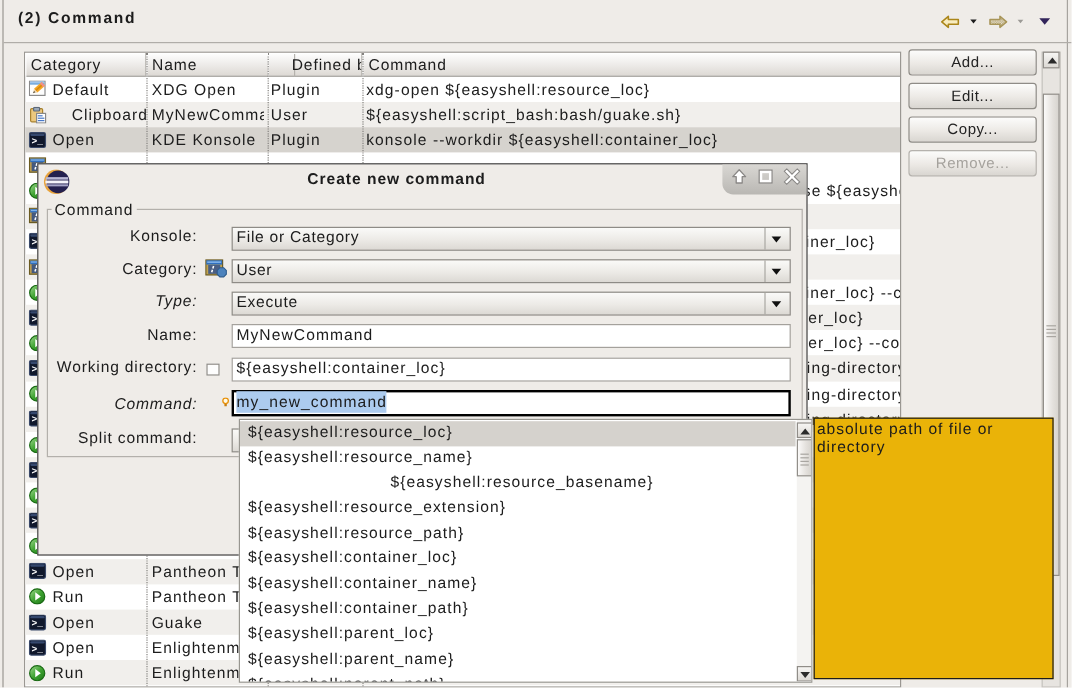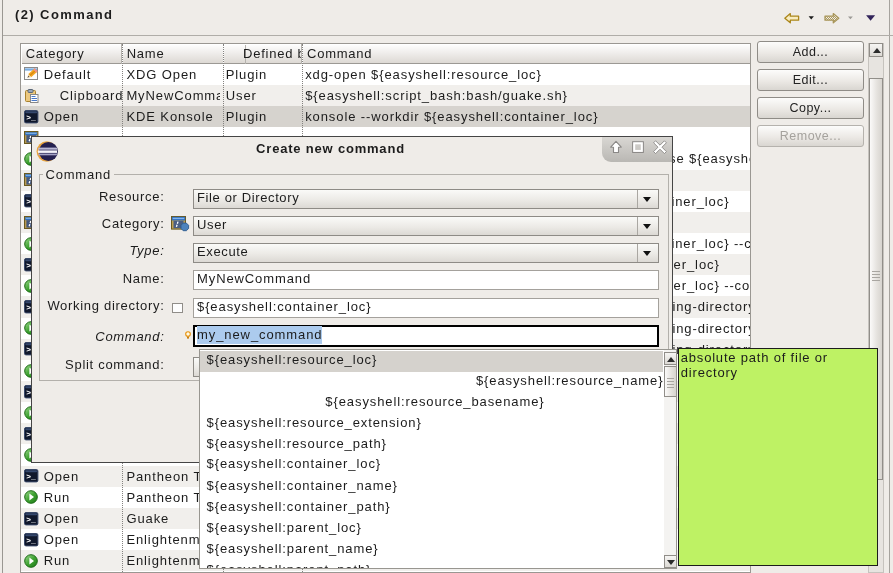--- a/index.html
+++ b/index.html
@@ -40,21 +40,21 @@
   .fld{position:absolute;left:161px;width:466.5px;height:20px;border:1px solid #a4a19c;background:#fff;
      box-sizing:border-box;line-height:18px;}
   .fld .ct{position:absolute;left:3.5px;top:-1px;letter-spacing:0.9px;white-space:nowrap;}
   .lbl{position:absolute;left:0;width:133px;text-align:right;letter-spacing:0.7px;white-space:nowrap;}
   
   .dd{position:absolute;left:199.4px;top:349.2px;width:477.7px;height:220.3px;background:#fff;
      border:1px solid #989690;box-sizing:border-box;overflow:hidden;}
   .ddi{position:absolute;left:0;width:463px;height:21px;line-height:21px;}
   .ddi span{margin-left:6.2px;letter-spacing:0.9px;position:relative;top:-1.5px;}
   
-  .tip{position:absolute;left:677.8px;top:347.5px;width:200px;height:218.5px;background:#bef264;
+  .tip{position:absolute;left:677.8px;top:347.5px;width:200px;height:218.5px;background:#eab308;
      border:1px solid #1c1c1c;box-sizing:border-box;}
 </style>
 </head>
 <body>
 <div class="page">
 
   <div class="abs" style="left:2px;top:0;width:1px;height:573px;background:#9a9792;"></div>
   <div class="abs" style="left:889px;top:0;width:1px;height:573px;background:#a6a39e;"></div>
 
   <div class="abs" style="left:15px;top:7px;font-size:13px;font-weight:bold;letter-spacing:1.4px;">(2) Command</div>
@@ -398,23 +398,23 @@
 <rect x="1" y="6.6" width="20" height="2.1" fill="#b9b7d4"></rect>
 <rect x="1" y="9.4" width="20" height="2.5" fill="#f4f3fa"></rect>
 <rect x="1" y="12.6" width="20" height="1.7" fill="#a5a3c6"></rect>
 </g>
 </svg></div>
     <div class="abs" style="left:0;top:4.5px;width:598px;text-align:center;font-weight:bold;font-size:13px;letter-spacing:0.8px;">Create new command</div>
 
     <div class="abs" style="left:7.2px;top:37px;width:630px;height:207.5px;border:1px solid #b3b0ab;box-sizing:border-box;"></div>
     <div class="abs" style="left:11px;top:30px;background:#efece8;padding:0 3px;letter-spacing:0.8px;">Command</div>
 
-    <div class="lbl" style="top:52.2px;">Resource:</div>
+    <div class="lbl" style="top:52.2px;">Konsole:</div>
     <div class="combo" style="top:52.1px;">
-        <span class="ct">File or Directory</span>
+        <span class="ct">File or Category</span>
         <span class="cbtn"></span>
       </div>
 
     <div class="lbl" style="top:79.5px;">Category:</div>
     <div id="caticon" class="abs" style="left:139px;top:79.5px;width:19px;height:17px;"><svg width="19" height="17" viewBox="0 0 19 17">
 <rect x="0.5" y="0.5" width="14" height="12.6" fill="#c0a252" stroke="#6a5a20"></rect>
 <rect x="0.9" y="0.9" width="13.2" height="3.6" fill="#2f6fc0"></rect>
 <rect x="1.7" y="1.8" width="11.6" height="1.3" fill="#82b4e8"></rect>
 <rect x="2.5" y="4.8" width="10" height="7.4" fill="#4a5f84"></rect>
 <path d="M7 5.6 L5.2 11.6" stroke="#fff" stroke-width="1.3" stroke-dasharray="2.2 1.1"></path>
@@ -454,21 +454,21 @@
     <div class="lbl" style="top:220.8px;">Split command:</div>
     <div class="combo" style="top:220px;">
         <span class="ct"></span>
         <span class="cbtn"></span>
       </div>
   </div>
 
   <div class="dd">
     <div id="dditems">
       <div class="ddi" style="top:0.8px;background:#d5d2cd;"><span>${easyshell:resource_loc}</span></div>
-      <div class="ddi" style="top:21.8px;text-align:right;"><span>${easyshell:resource_name}</span></div>
+      <div class="ddi" style="top:21.8px;"><span>${easyshell:resource_name}</span></div>
       <div class="ddi" style="top:42.8px;text-align:center;"><span>${easyshell:resource_basename}</span></div>
       <div class="ddi" style="top:63.8px;"><span>${easyshell:resource_extension}</span></div>
       <div class="ddi" style="top:84.8px;"><span>${easyshell:resource_path}</span></div>
       <div class="ddi" style="top:104.40px;"><span>${easyshell:container_loc}</span></div>
       <div class="ddi" style="top:126.8px;"><span>${easyshell:container_name}</span></div>
       <div class="ddi" style="top:147.8px;"><span>${easyshell:container_path}</span></div>
       <div class="ddi" style="top:168.8px;"><span>${easyshell:parent_loc}</span></div>
       <div class="ddi" style="top:189.8px;"><span>${easyshell:parent_name}</span></div>
       <div class="ddi" style="top:210.8px;"><span>${easyshell:parent_path}</span></div>
       </div>

